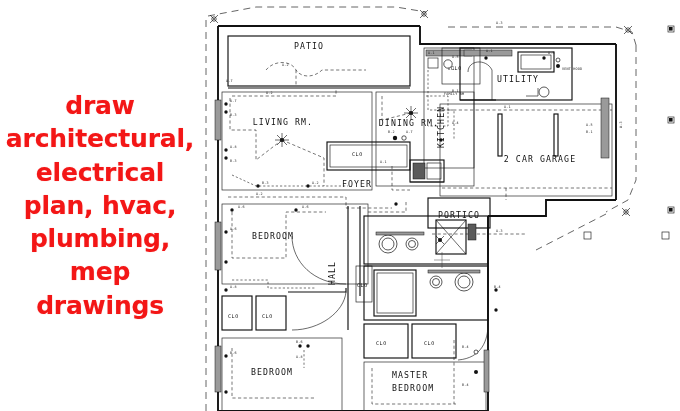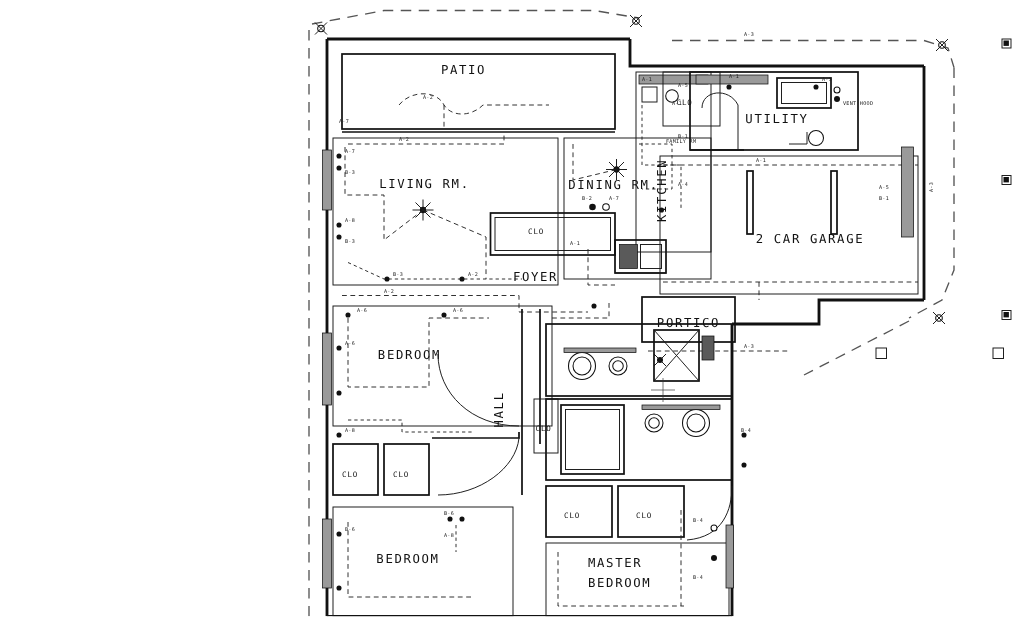--- a/index.html
+++ b/index.html
@@ -370,14 +370,17 @@
         <text class="plan-label lbl-micro" x="352" y="54">A-5</text>
       </g>
 
       <g>
         <path class="w-hair" d="M246 252 L246 268 M238 260 L254 260"></path>
       </g>
 
     </svg>
   </div>
 
+  <div id="promo-panel">
+    <div id="promo-headline">draw architectural, electrical plan, hvac, plumbing, mep drawings</div>
+  </div>
 
 </div>
 
 </body></html>

